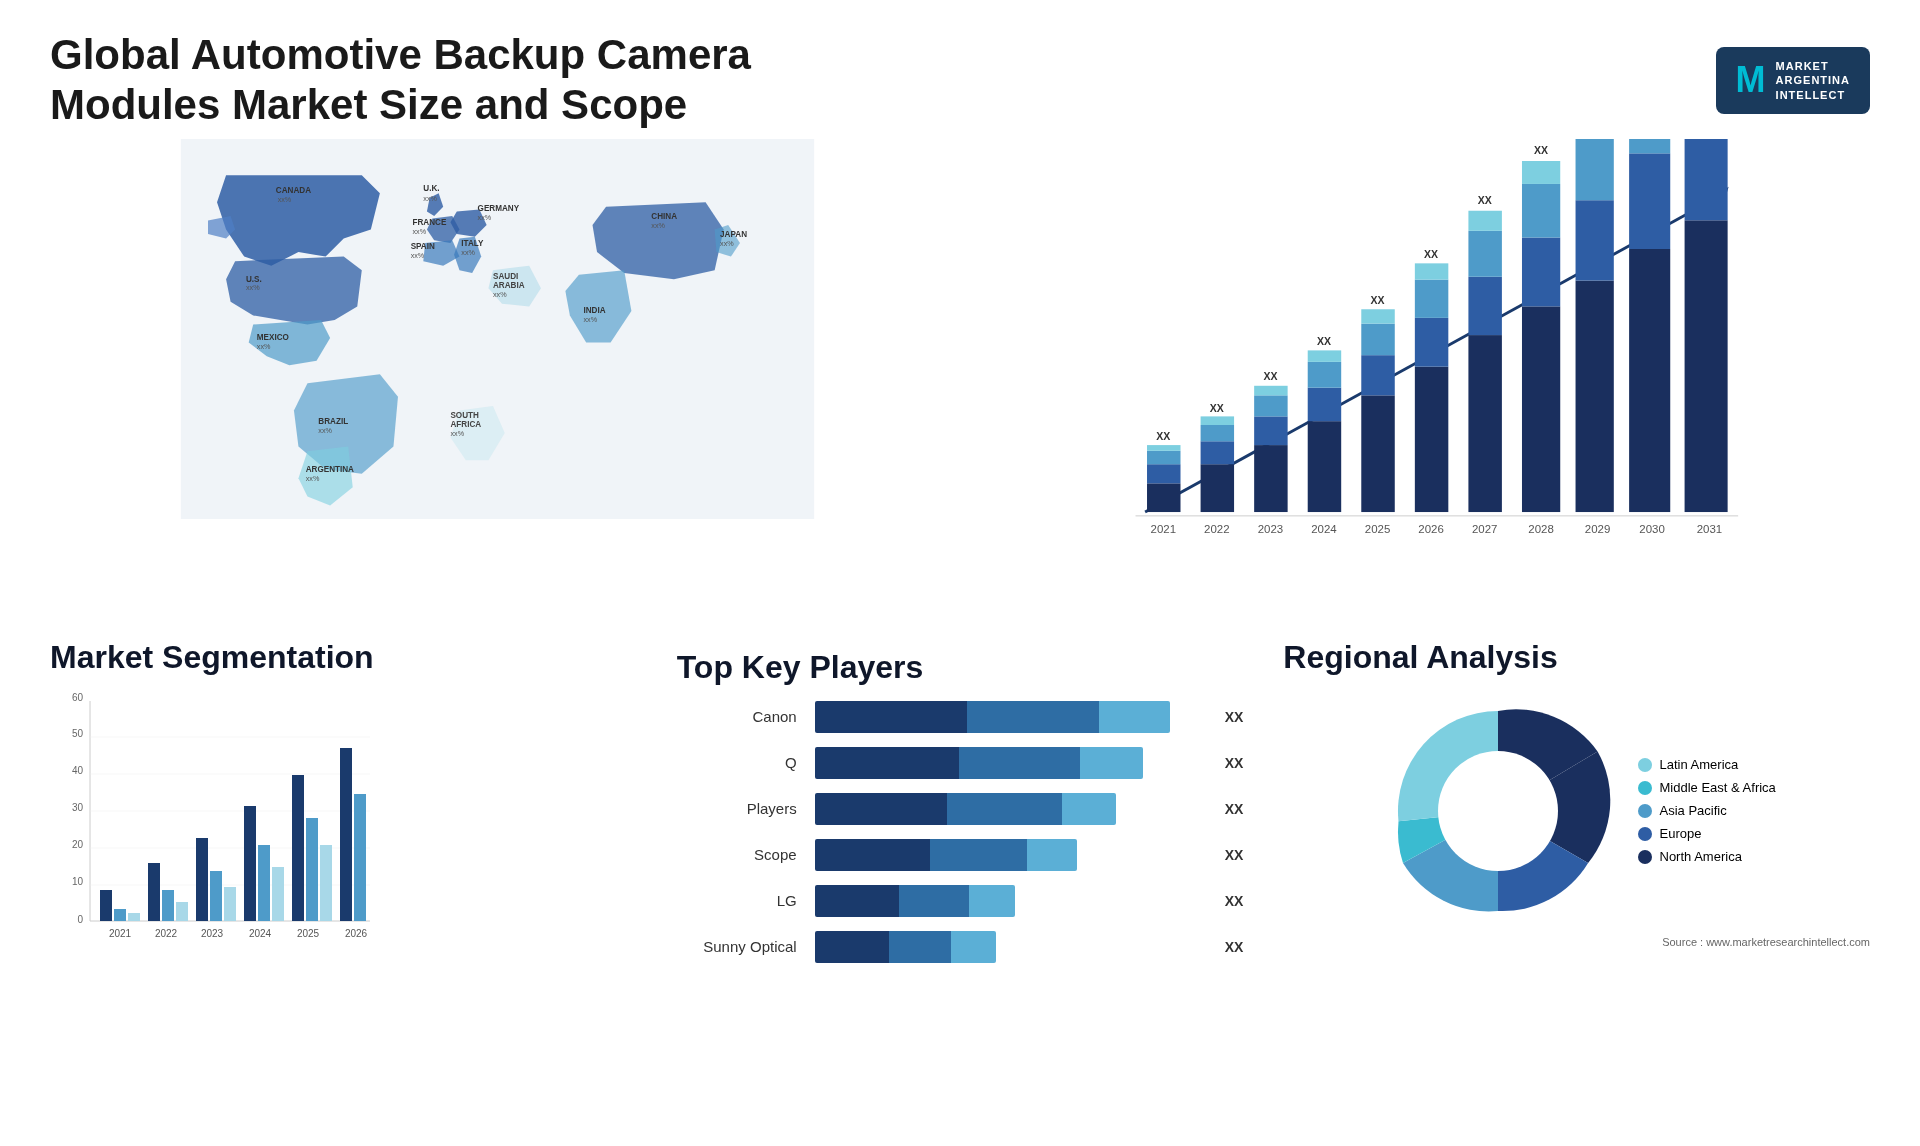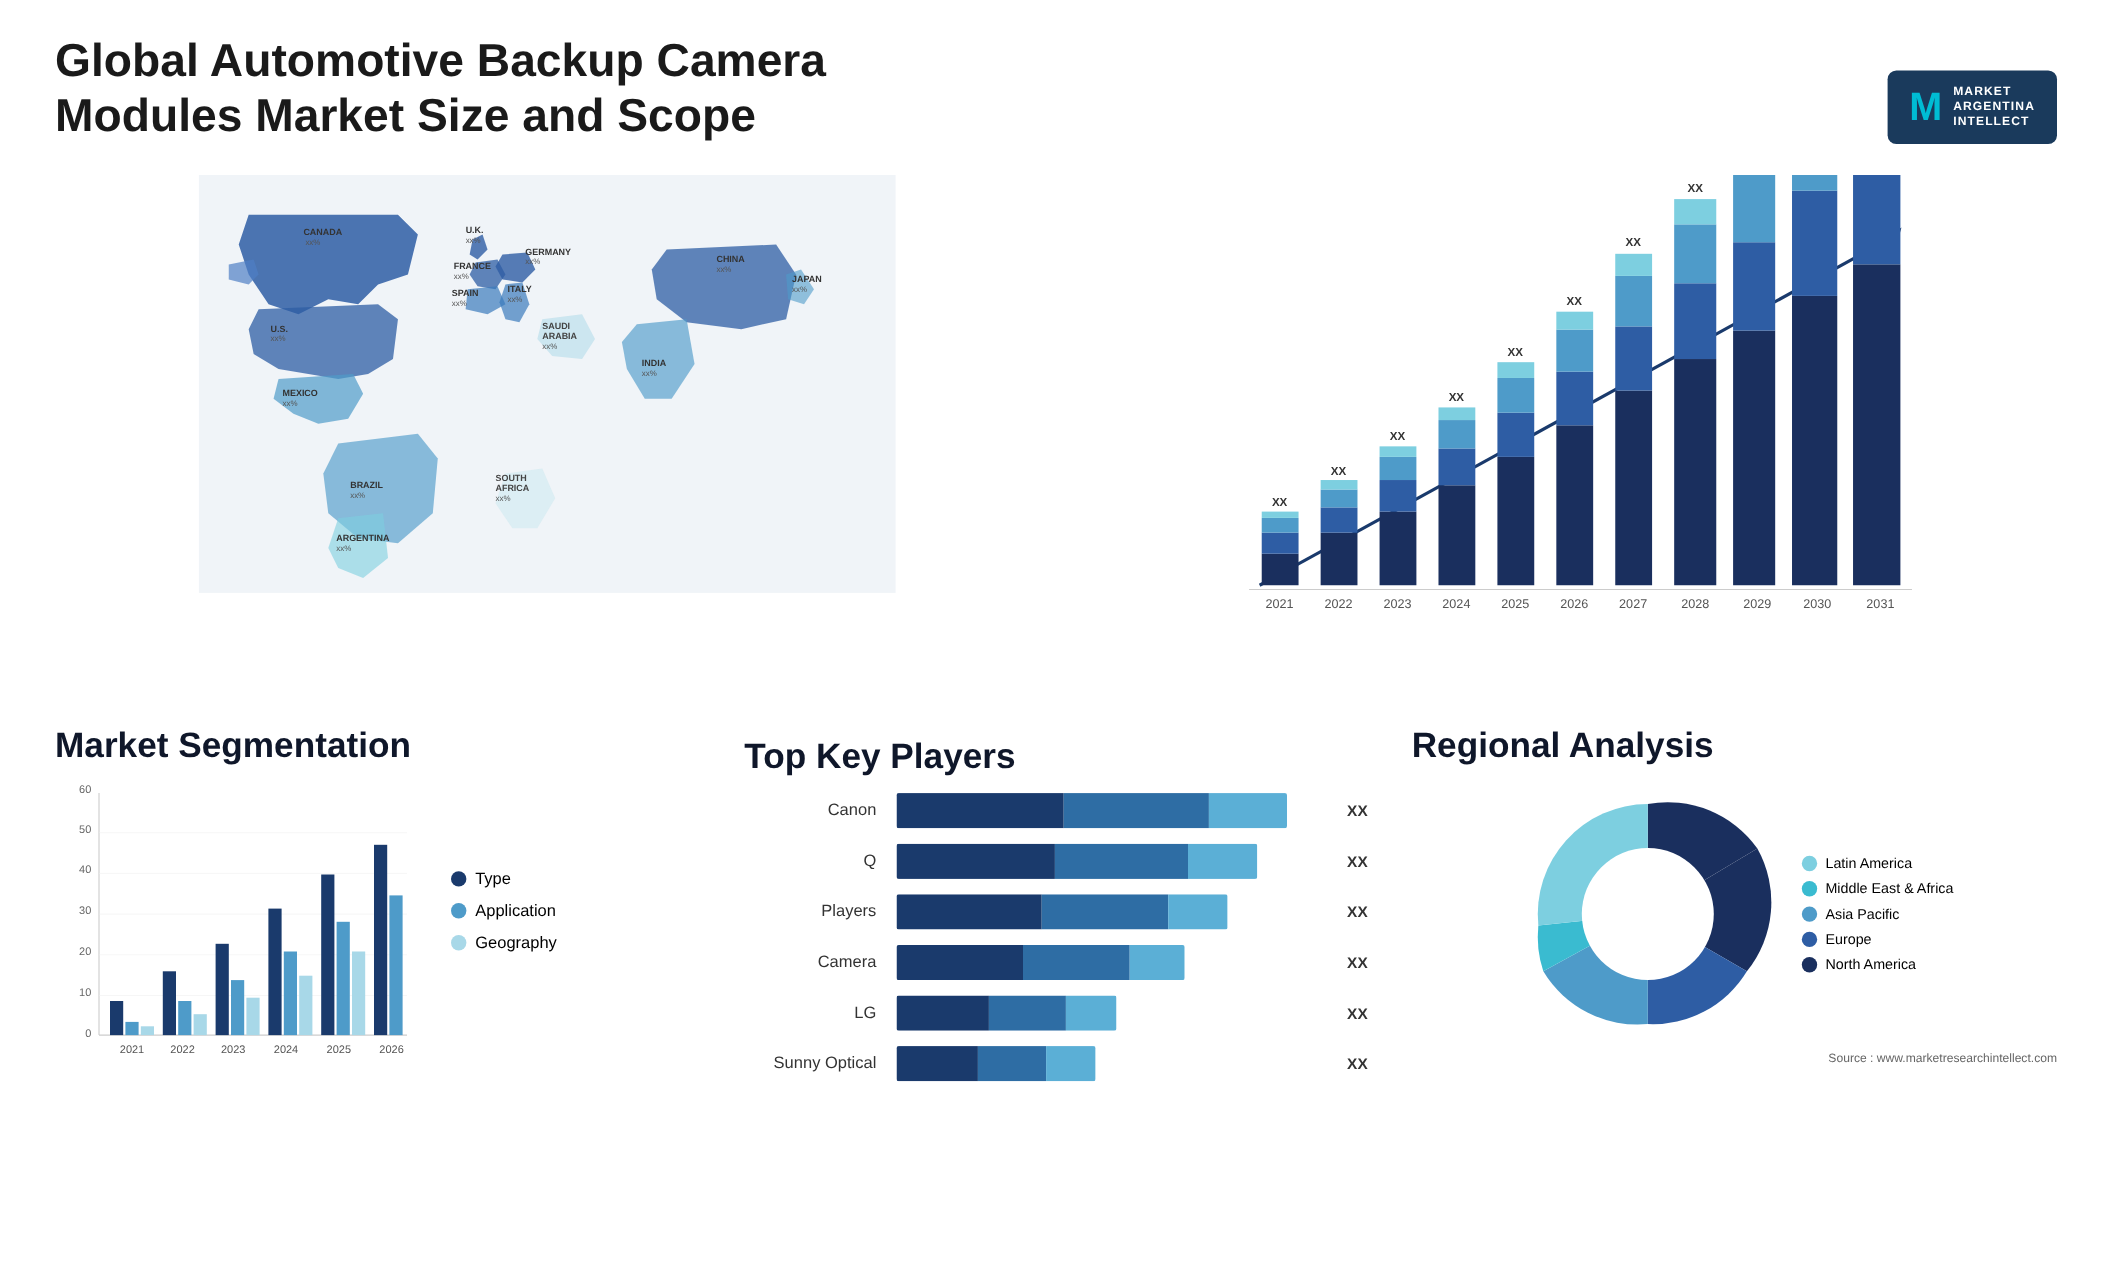--- a/index.html
+++ b/index.html
@@ -15,22 +15,22 @@
       width: 1920px;
       height: 1146px;
       padding: 30px 50px;
       position: relative;
     }
 
     
     .header {
       display: flex;
       justify-content: space-between;
-      align-items: flex-end;
-      margin-bottom: 28px;
+      align-items: center;
+      margin-bottom: 8px;
     }
 
     .page-title {
       font-size: 42px;
       font-weight: 700;
       color: #1a1a1a;
       max-width: 850px;
       line-height: 1.2;
     }
 
@@ -451,34 +451,20 @@
           <rect x="242" y="84" width="12" height="146" fill="#1a3a6c"></rect>
           <rect x="256" y="127" width="12" height="103" fill="#4e9bc9"></rect>
           <rect x="270" y="154" width="12" height="76" fill="#a8d8e8"></rect>
           <text x="258" y="246" text-anchor="middle" font-size="10" fill="#555">2025</text>
 
           <rect x="290" y="57" width="12" height="173" fill="#1a3a6c"></rect>
           <rect x="304" y="103" width="12" height="127" fill="#4e9bc9"></rect>
           <text x="306" y="246" text-anchor="middle" font-size="10" fill="#555">2026</text>
         </svg>
 
-        <div style="display:flex; flex-direction:column; gap:12px; margin-top:80px;">
-          <div class="legend-item">
-            <div class="legend-dot" style="background:#1a3a6c;"></div>
-            <span>Type</span>
-          </div>
-          <div class="legend-item">
-            <div class="legend-dot" style="background:#4e9bc9;"></div>
-            <span>Application</span>
-          </div>
-          <div class="legend-item">
-            <div class="legend-dot" style="background:#a8d8e8;"></div>
-            <span>Geography</span>
-          </div>
-        </div>
       </div>
     </div>
 
     <div class="players-section">
       <div class="section-title">Top Key Players</div>
 
       <div class="player-bar-row">
         <div class="player-name">Canon</div>
         <div class="player-bar-container">
           <div class="player-bar" style="width:92%;">
@@ -508,21 +494,21 @@
           <div class="player-bar" style="width:78%;">
             <div class="player-bar-seg1" style="width:44%;"></div>
             <div class="player-bar-seg2" style="width:38%;"></div>
             <div class="player-bar-seg3" style="width:18%;"></div>
           </div>
         </div>
         <span class="player-xx">XX</span>
       </div>
 
       <div class="player-bar-row">
-        <div class="player-name">Camera</div>
+        <div class="player-name">Scope</div>
         <div class="player-bar-container">
           <div class="player-bar" style="width:68%;">
             <div class="player-bar-seg1" style="width:44%;"></div>
             <div class="player-bar-seg2" style="width:37%;"></div>
             <div class="player-bar-seg3" style="width:19%;"></div>
           </div>
         </div>
         <span class="player-xx">XX</span>
       </div>
 

